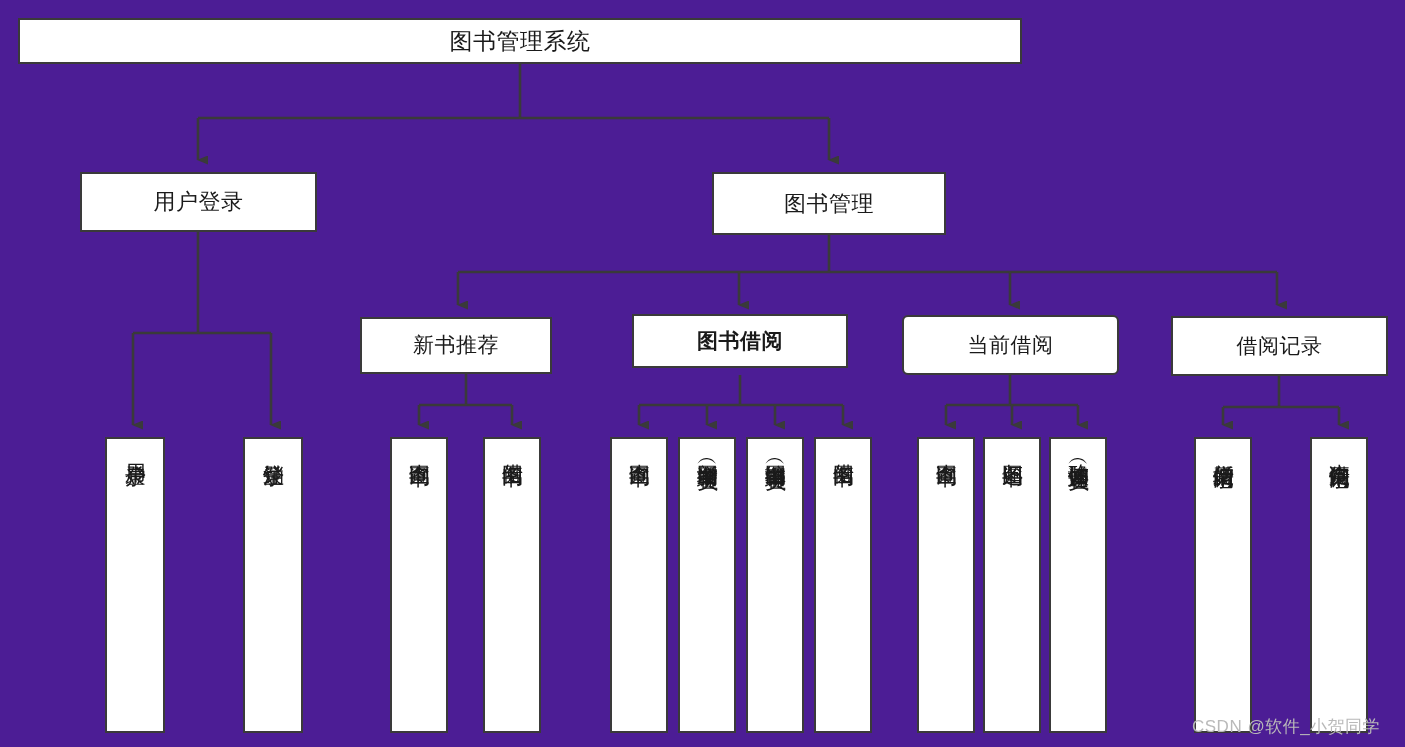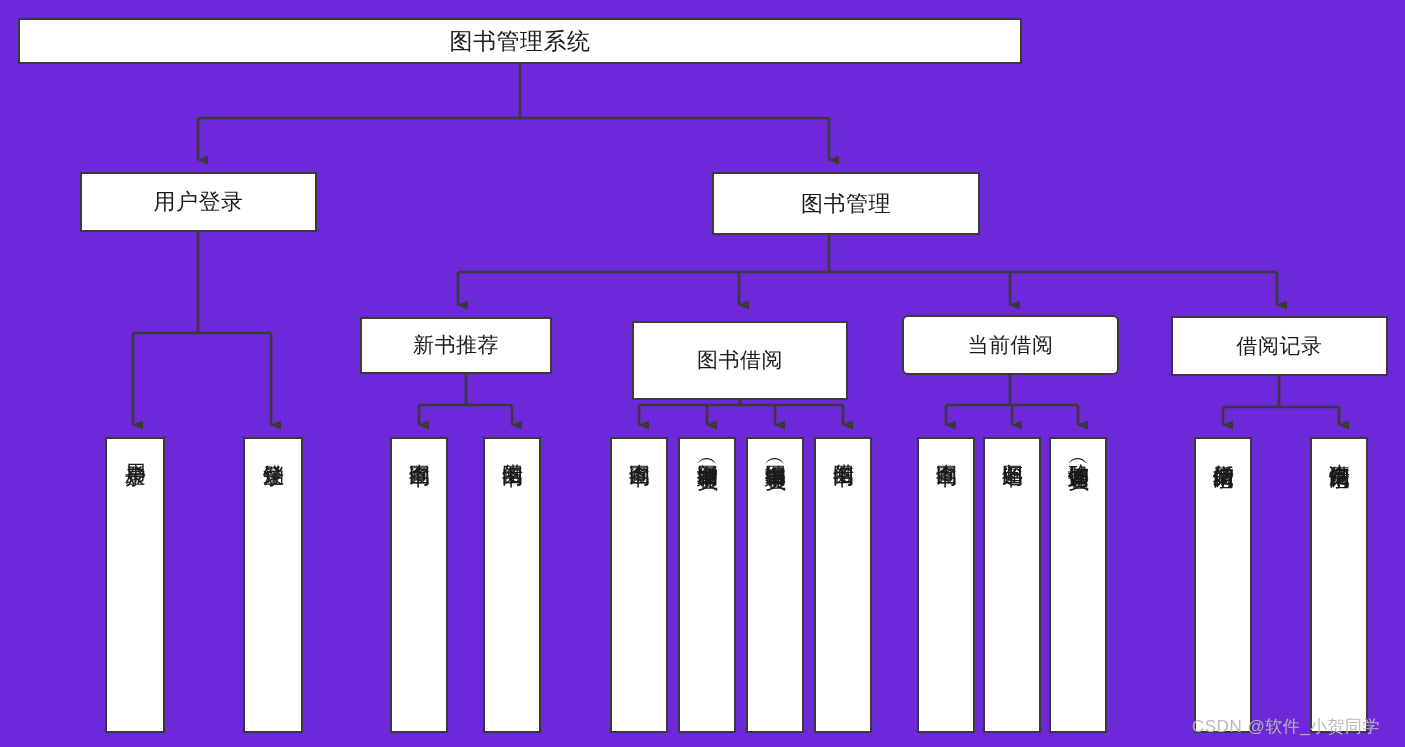--- a/index.html
+++ b/index.html
@@ -8,21 +8,21 @@
     padding: 0;
     background: #ffffff;
   }
   body {
     font-family: "Liberation Sans", "DejaVu Sans", sans-serif;
   }
   #canvas {
     position: relative;
     width: 1405px;
     height: 747px;
-    background: #6d28d9;
+    background: #4c1d95;
     overflow: hidden;
   }
   #wires {
     position: absolute;
     left: 0;
     top: 0;
     width: 1405px;
     height: 747px;
     pointer-events: none;
   }
@@ -126,28 +126,28 @@
     </g>
   </svg>
 
   <div class="node root" style="left:18px; top:18px; width:1004px; height:46px;">
     <span class="label">图书管理系统</span>
   </div>
 
   <div class="node lvl1" style="left:80px; top:172px; width:237px; height:60px;">
     <span class="label">用户登录</span>
   </div>
-  <div class="node lvl1" style="left:712px; top:172px; width:268px; height:63px;">
+  <div class="node lvl1" style="left:712px; top:172px; width:234px; height:63px;">
     <span class="label">图书管理</span>
   </div>
 
   <div class="node lvl2" style="left:360px; top:317px; width:192px; height:57px;">
     <span class="label">新书推荐</span>
   </div>
-  <div class="node lvl2" style="left:632px; top:321px; width:216px; height:79px;">
+  <div class="node lvl2" style="left:632px; top:314px; width:216px; height:54px;font-weight:bold;">
     <span class="label">图书借阅</span>
   </div>
   <div class="node lvl2" style="left:902px; top:315px; width:217px; height:60px;border-radius:6px;">
     <span class="label">当前借阅</span>
   </div>
   <div class="node lvl2" style="left:1171px; top:316px; width:217px; height:60px;">
     <span class="label">借阅记录</span>
   </div>
 
   <div class="node leaf" style="left:105px; top:437px; width:60px; height:296px;">

